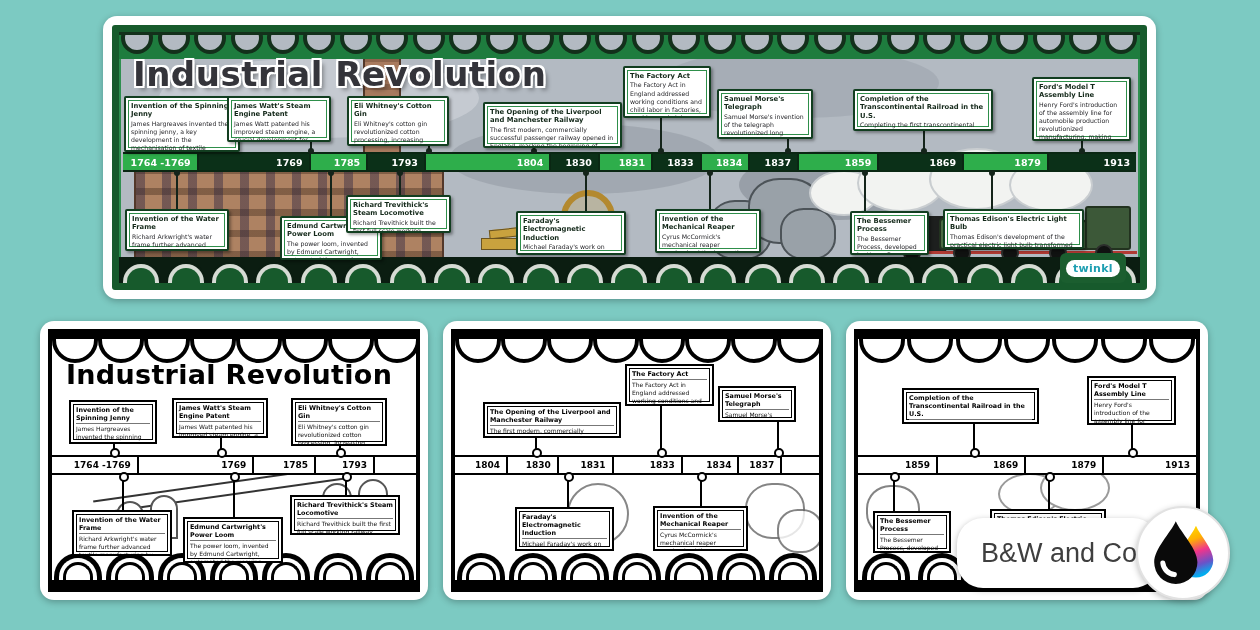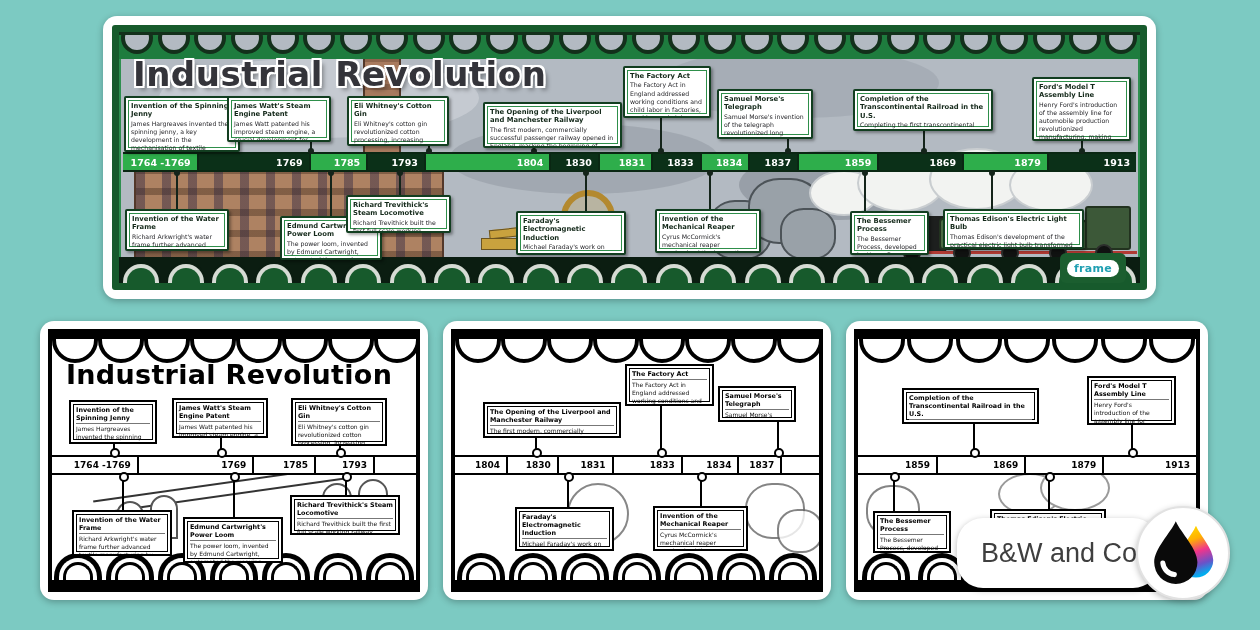--- a/index.html
+++ b/index.html
@@ -446,21 +446,21 @@
     <div class="ev" style="left:731px;top:179px;width:79px;height:44px;">
       <div class="t">The Bessemer Process</div>
       <div class="b">The Bessemer Process, developed by Henry Bessemer, made mass steel production economically viable.</div>
     </div>
     <div class="ev" style="left:824px;top:177px;width:141px;height:40px;">
       <div class="t">Thomas Edison's Electric Light Bulb</div>
       <div class="b">Thomas Edison's development of the practical electric light bulb transformed lighting and contributed to the electrification of cities.</div>
     </div>
 
     <div class="twinkl">
-      <span class="cloud">frame</span>
+      <span class="cloud">twinkl</span>
     </div>
   </div>
 </div>
 
 <div class="card" style="left:40px;top:321px;width:388px;height:279px;">
   <div class="bw-frame">
     <div class="bw-scallops">
         <div class="dot"></div>
         <div class="dot"></div>
         <div class="dot"></div>

